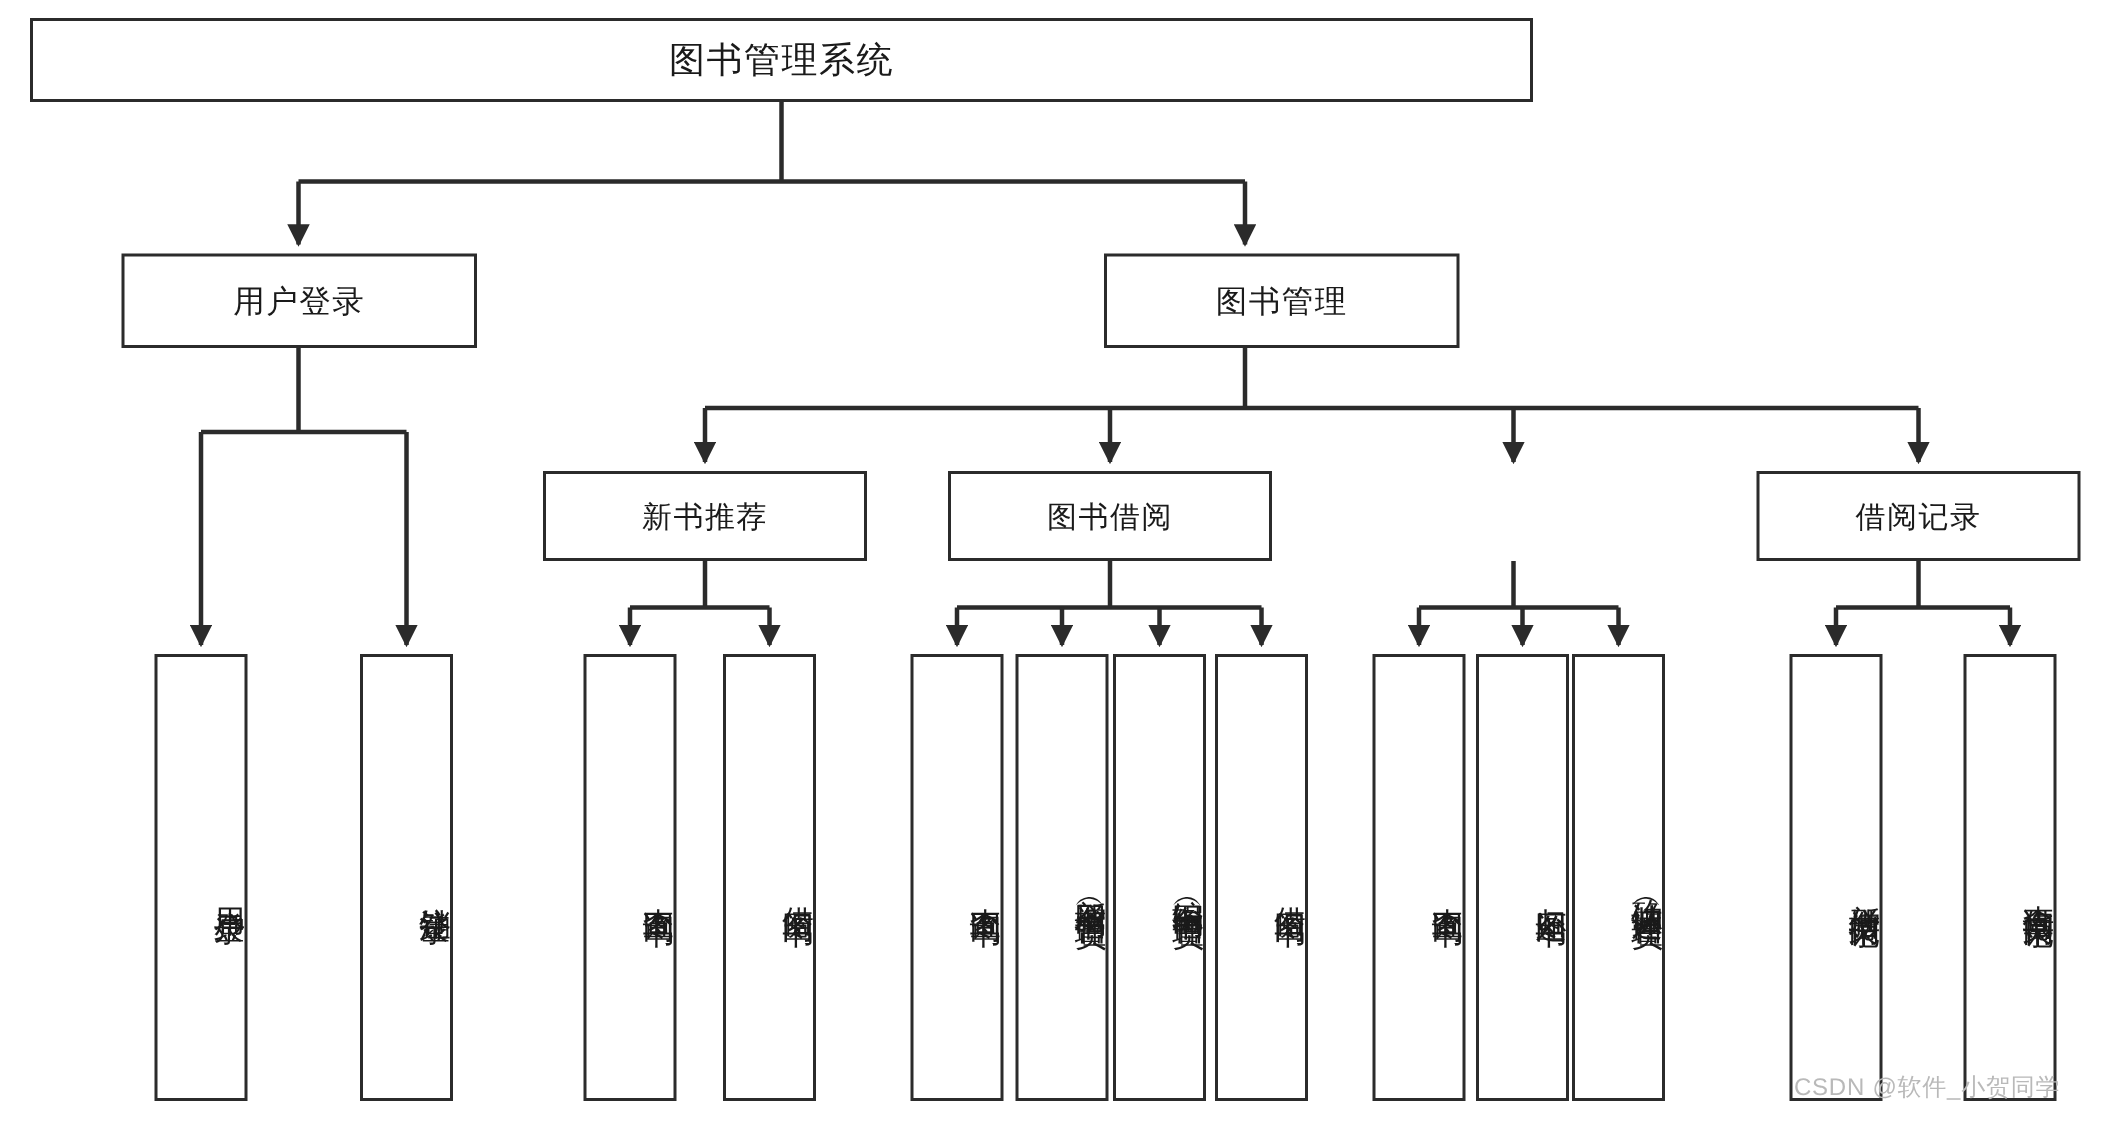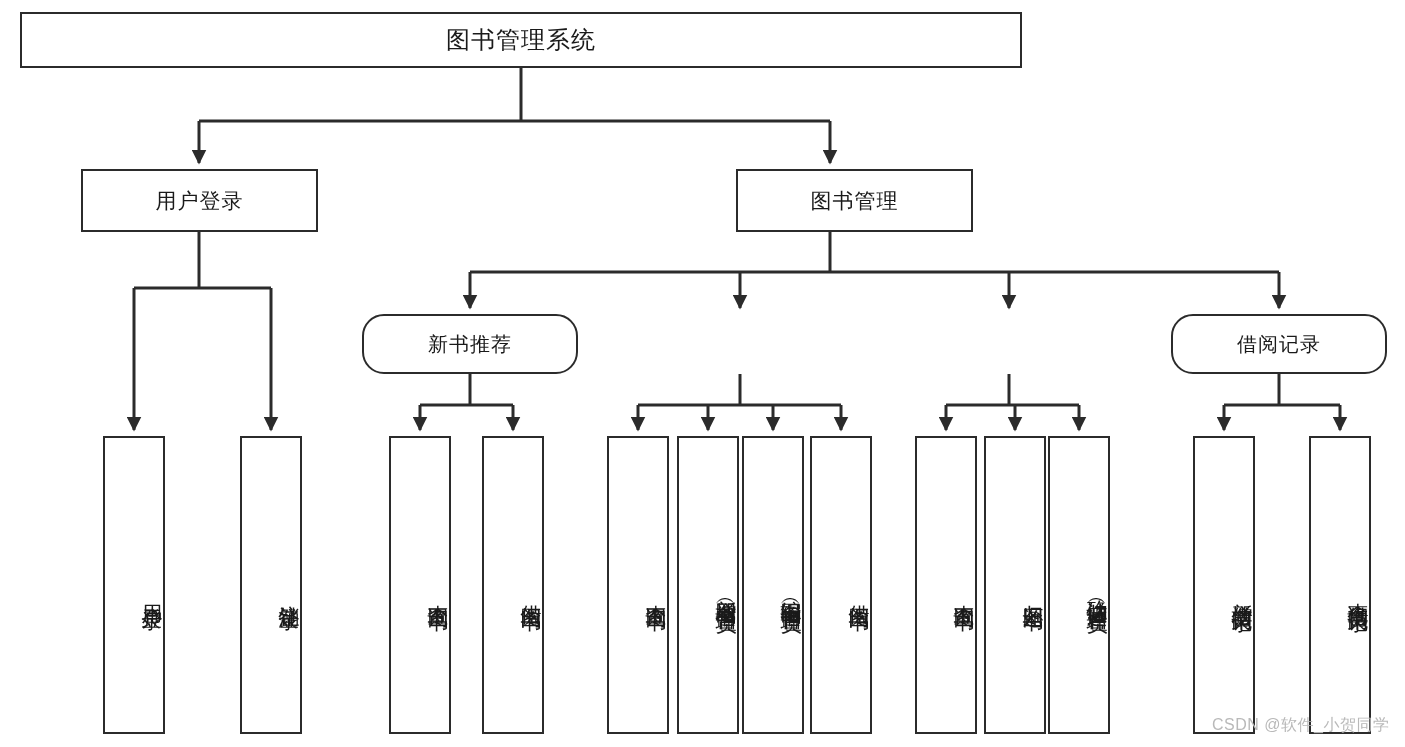--- a/index.html
+++ b/index.html
@@ -34,21 +34,20 @@
     font-size:24px;
     letter-spacing:1px;
   }
   .node.lvl2{
     font-size:21px;
     letter-spacing:1px;
   }
   .node.lvl3{
     font-size:20px;
     letter-spacing:1px;
-    border-radius:22px;
   }
   .node.leaf{
     writing-mode:vertical-rl;
     text-orientation:upright;
     font-size:21px;
     line-height:1.08;
     letter-spacing:2px;
     padding-top:14px;
     align-items:flex-start;
     justify-content:center;
@@ -117,30 +116,31 @@
       <path d="M 1340 405 L 1340 430" marker-end="url(#arrow)"></path>
     </g>
   </svg>
 
   <div class="node root" id="n-root" style="left: 20px; top: 12px; width: 1002px; height: 56px;">图书管理系统</div>
 
   <div class="node lvl2" id="n-l2-0" style="left: 81px; top: 169px; width: 237px; height: 63px;">用户登录</div>
   <div class="node lvl2" id="n-l2-1" style="left: 736px; top: 169px; width: 237px; height: 63px;">图书管理</div>
 
   <div class="node lvl3" id="n-l3-0" style="left: 362px; top: 314px; width: 216px; height: 60px;">新书推荐</div>
+  <div class="node lvl3" id="n-l3-1" style="left: 632px; top: 314px; width: 216px; height: 60px;">图书借阅</div>
   <div class="node lvl3" id="n-l3-3" style="left: 1171px; top: 314px; width: 216px; height: 60px; text-align: right;">借阅记录</div>
 
   <div class="node leaf" id="n-lf-0" style="left: 103px; top: 436px; width: 62px; height: 298px;">用户登录</div>
   <div class="node leaf" id="n-lf-1" style="left: 240px; top: 436px; width: 62px; height: 298px;">注销登录</div>
   <div class="node leaf" id="n-lf-2" style="left: 389px; top: 436px; width: 62px; height: 298px;">查询图书</div>
   <div class="node leaf" id="n-lf-3" style="left: 482px; top: 436px; width: 62px; height: 298px;">借阅图书</div>
   <div class="node leaf" id="n-lf-4" style="left: 607px; top: 436px; width: 62px; height: 298px;">查询图书</div>
   <div class="node leaf" id="n-lf-5" style="left: 677px; top: 436px; width: 62px; height: 298px;">新增图书（管理员）</div>
   <div class="node leaf" id="n-lf-6" style="left: 742px; top: 436px; width: 62px; height: 298px;">编辑图书（管理员）</div>
   <div class="node leaf" id="n-lf-7" style="left: 810px; top: 436px; width: 62px; height: 298px;">借阅图书</div>
   <div class="node leaf" id="n-lf-8" style="left: 915px; top: 436px; width: 62px; height: 298px;">查询图书</div>
   <div class="node leaf" id="n-lf-9" style="left: 984px; top: 436px; width: 62px; height: 298px;">归还图书</div>
   <div class="node leaf" id="n-lf-10" style="left: 1048px; top: 436px; width: 62px; height: 298px;">确认归还（管理员）</div>
   <div class="node leaf" id="n-lf-11" style="left: 1193px; top: 436px; width: 62px; height: 298px;">新增借阅记录</div>
   <div class="node leaf" id="n-lf-12" style="left: 1309px; top: 436px; width: 62px; height: 298px;">查询借阅记录</div>
 
-  <div class="watermark" id="wm" style="left: 1196px; top: 715px; color: rgb(185, 185, 185); margin-left: 16px;">CSDN @软件_小贺同学</div>
+  <div class="watermark" id="wm" style="left: 1196px; top: 715px; color: rgb(185, 185, 185);">CSDN @软件_小贺同学</div>
 </div>
 
 </body></html>

